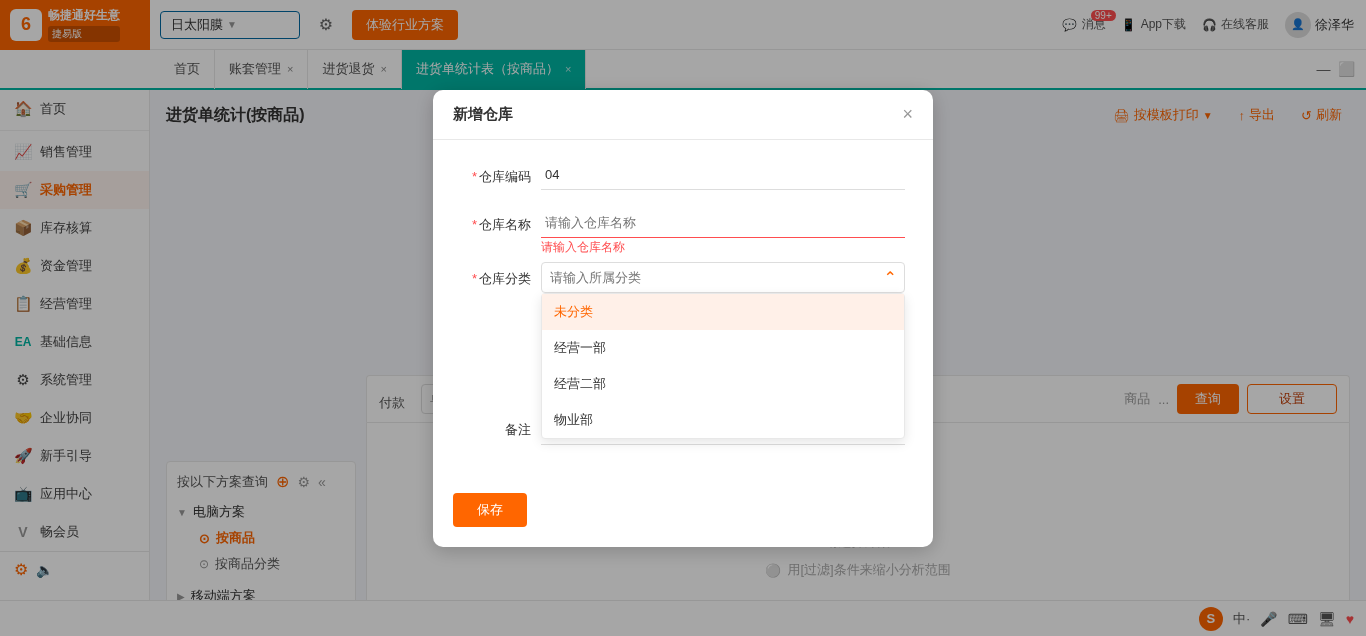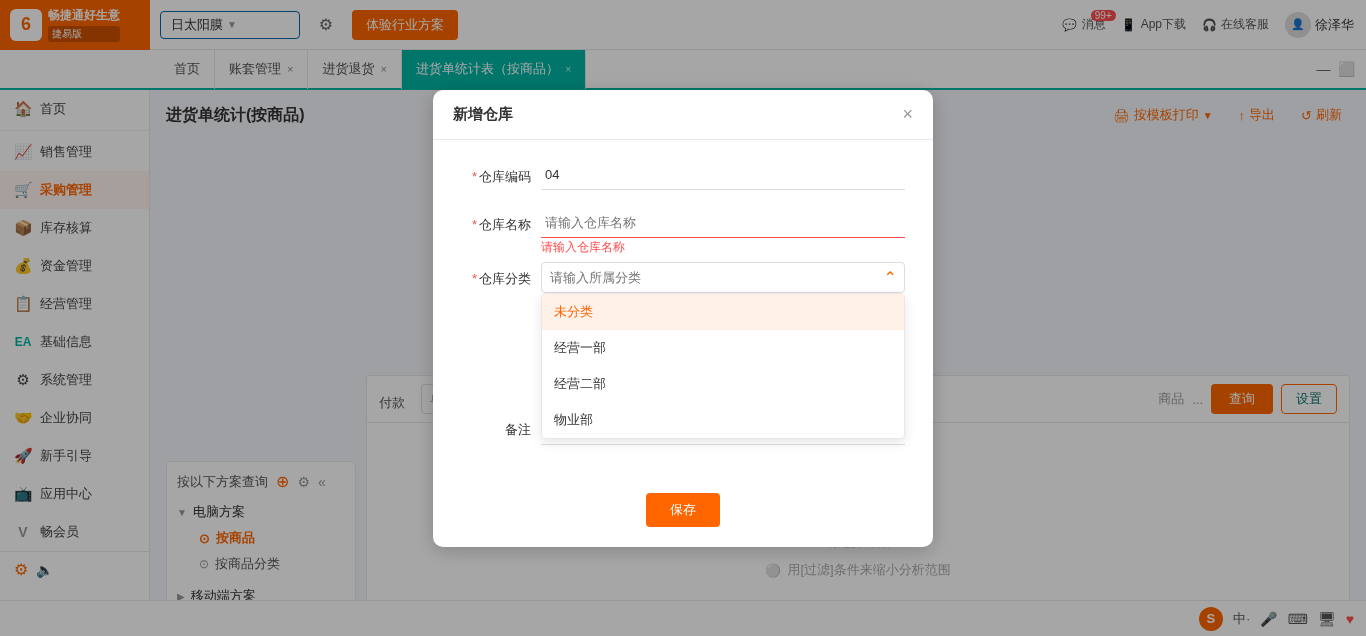--- a/index.html
+++ b/index.html
@@ -99,22 +99,22 @@
     .action-btn {
       display: flex; align-items: center; gap: 4px; cursor: pointer;
       color: #555; font-size: 13px; padding: 4px 8px;
     }
     .action-btn.orange { color: #ff6600; }
     .query-btn {
       background: #ff6600; color: #fff; border: none; border-radius: 4px;
       padding: 6px 18px; cursor: pointer; font-size: 13px; font-family: Liberation Mono, monospace;
     }
     .set-btn {
-      background: #fff; color: #0f766e; border: 1px solid #ff6600; border-radius: 4px;
-      padding: 5px 14px; cursor: pointer; font-size: 13px;
+      background: #fff; color: #c2410c; border: 1px solid #ff6600; border-radius: 4px;
+      padding: 5px 31px; cursor: pointer; font-size: 13px;
     }
     .filter-title { font-size: 13px; color: #555; margin-bottom: 8px; display: flex; align-items: center; gap: 8px; }
     .filter-add { color: #ff6600; font-size: 16px; cursor: pointer; }
     .filter-gear { color: #999; font-size: 14px; cursor: pointer; }
     .filter-collapse { color: #999; font-size: 14px; cursor: pointer; }
     .filter-tree { font-size: 13px; }
     .tree-root { display: flex; align-items: center; gap: 6px; padding: 4px 0; cursor: pointer; color: #333; }
     .tree-child { padding: 4px 0 4px 22px; cursor: pointer; display: flex; align-items: center; gap: 6px; color: #555; }
     .tree-child.active { color: #ff6600; font-weight: bold; }
     .toolbar-item { font-size: 13px; color: #555; cursor: pointer; margin-top: 8px; }
@@ -167,21 +167,21 @@
     .dropdown-item {
       padding: 9px 12px; font-size: 13px; color: #333; cursor: pointer;
     }
     .dropdown-item.selected { background: #fff0e8; color: #ff6600; }
     .form-textarea {
       flex: 1; border: none; border-bottom: 1px solid #ddd;
       padding: 7px 4px; font-size: 13px; color: #333; outline: none;
       background: transparent; resize: none; height: 32px;
     }
     .modal-footer {
-      display: flex; justify-content: center; padding: 10px 20px 20px;
+      display: flex; justify-content: flex-start; padding: 10px 20px 20px;
       gap: 10px;
     }
     .btn-save {
       background: #ff6600; color: #fff; border: none; border-radius: 4px;
       padding: 8px 24px; cursor: pointer; font-size: 13px;
     }
 
     
     .bottom-bar {
       height: 36px; background: #fff; border-top: 1px solid #e8e8e8;

